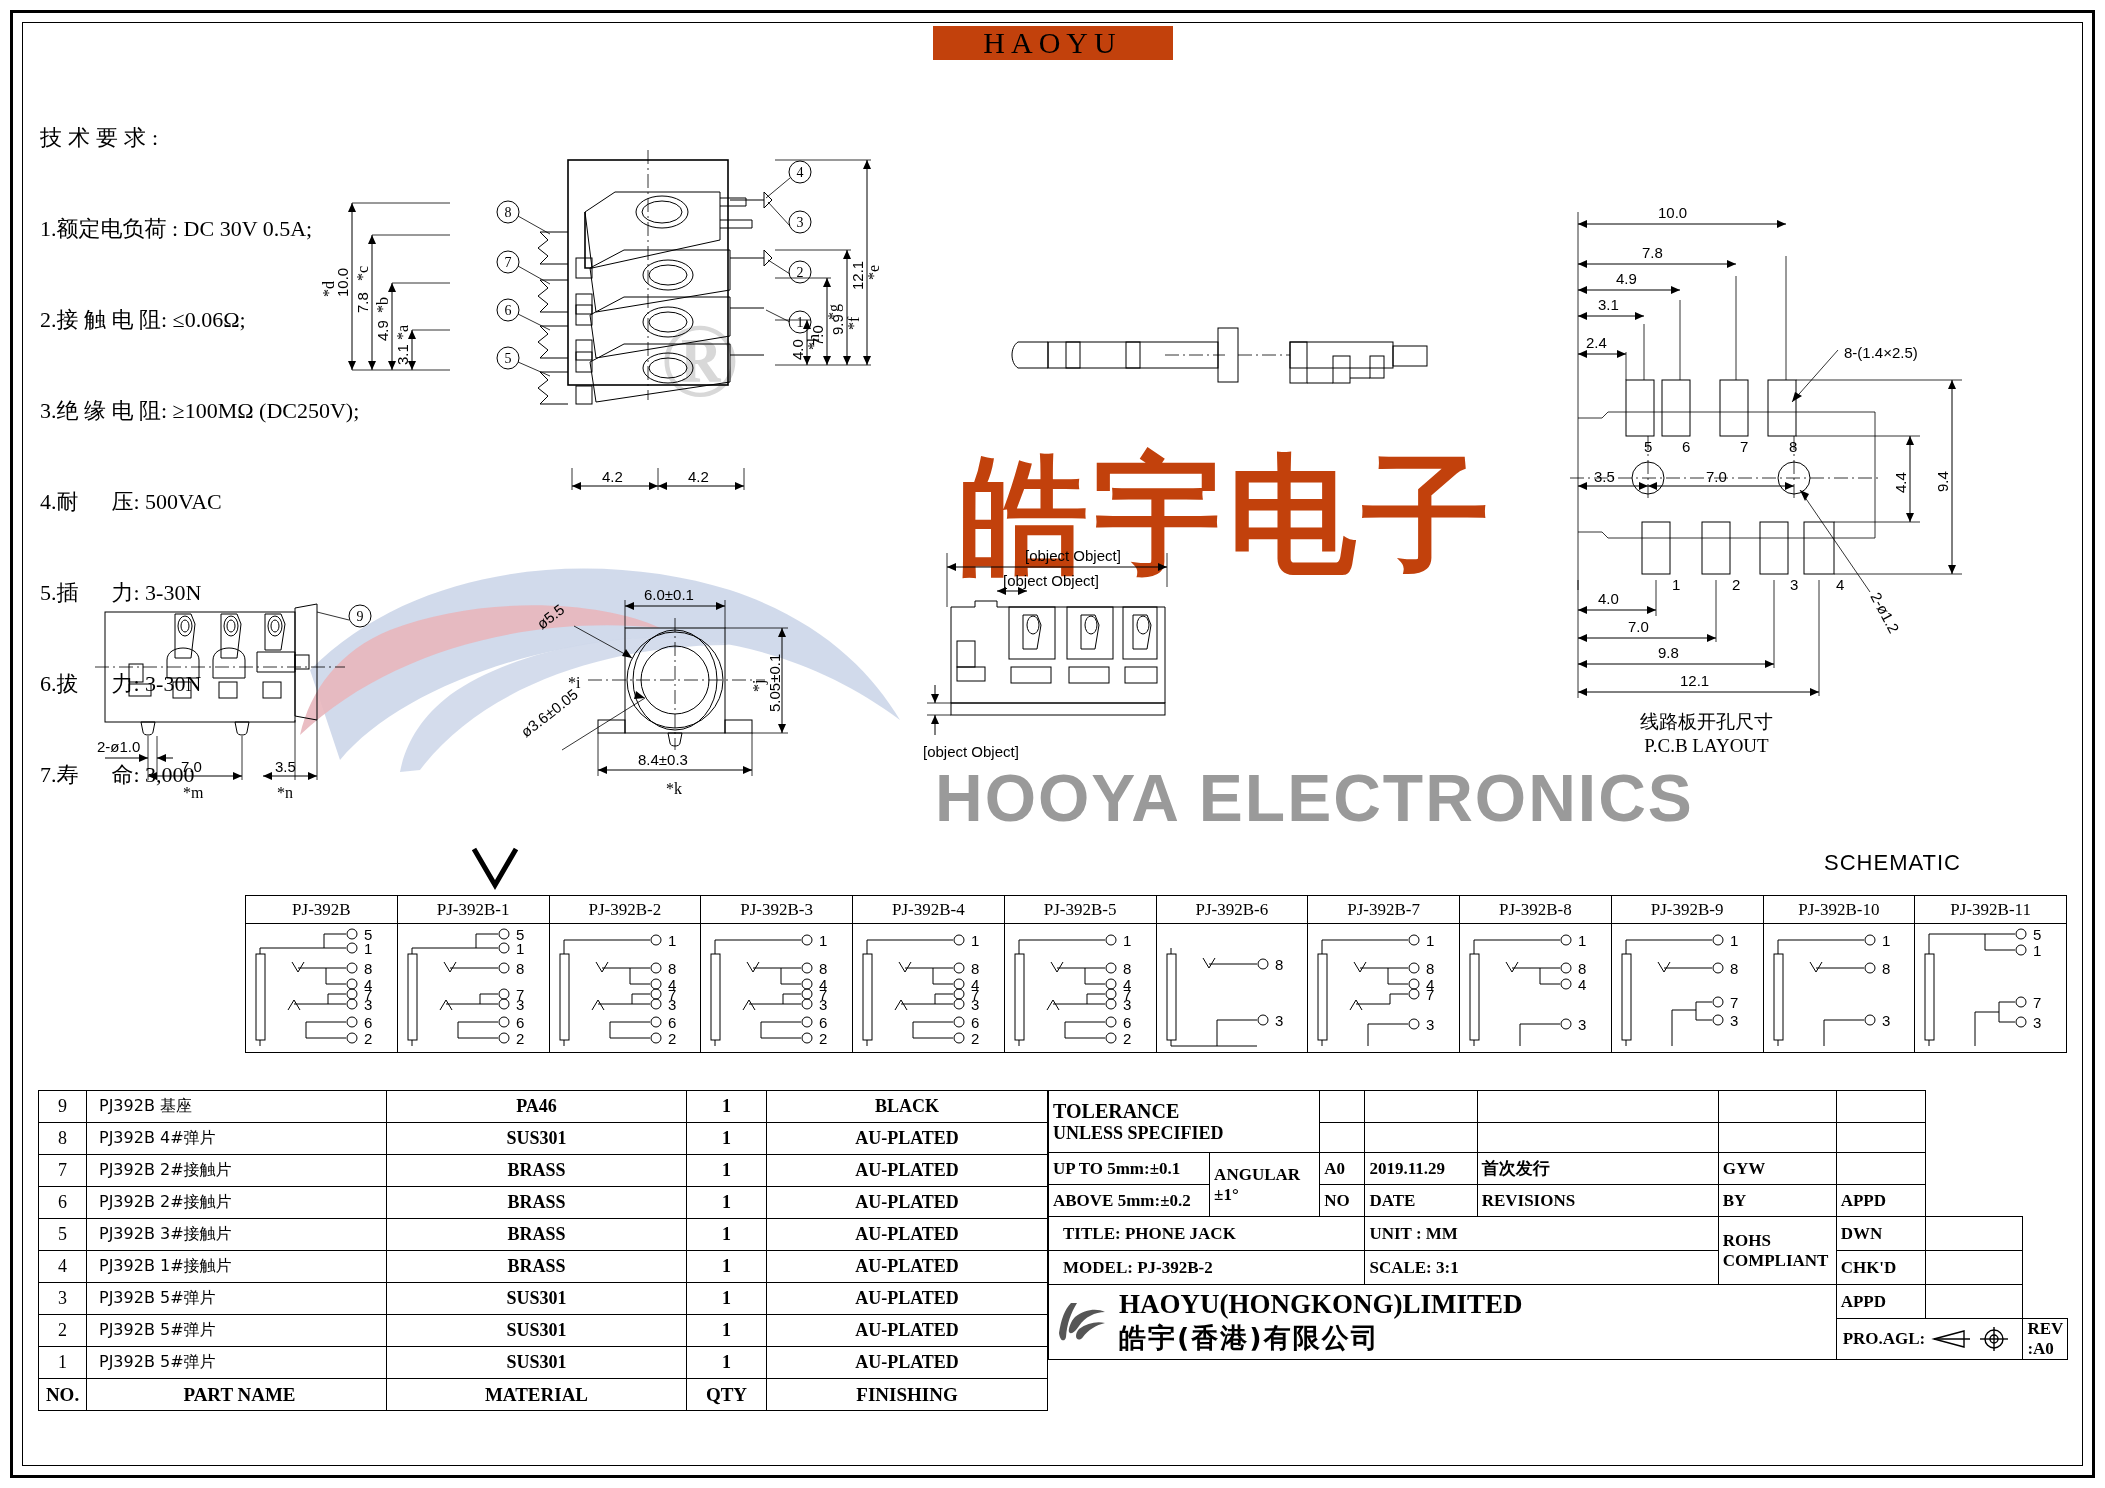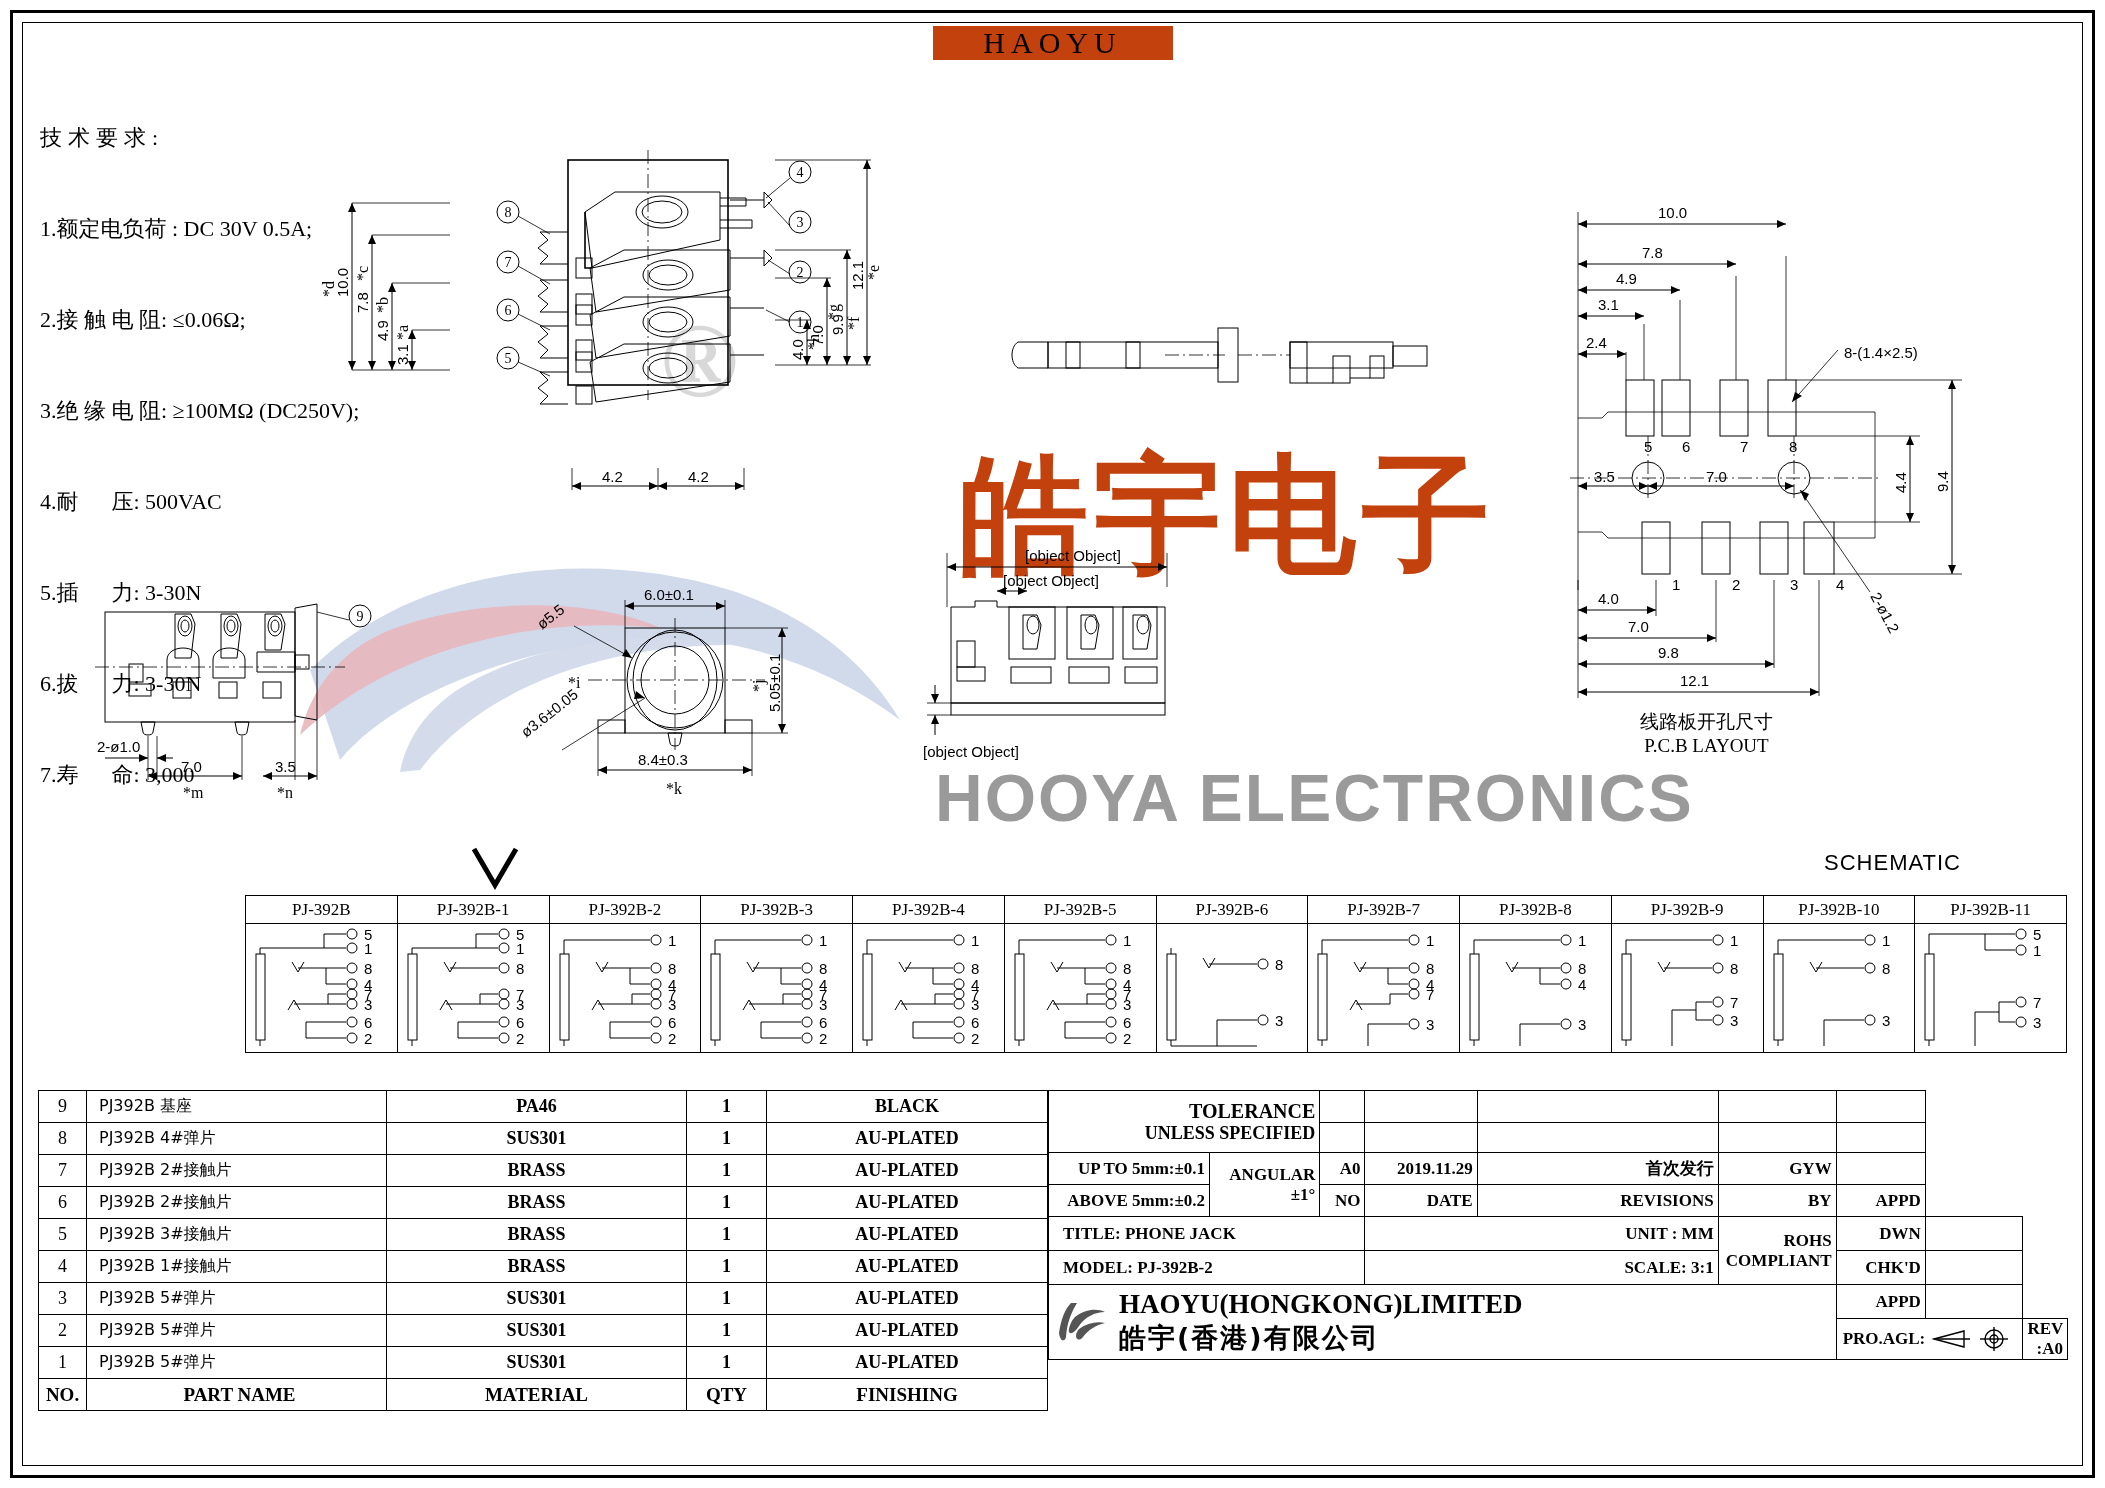--- a/index.html
+++ b/index.html
@@ -66,21 +66,21 @@
   .parts td { border:1.5px solid #000; height:32px; padding:0 6px; white-space:nowrap; }
   .parts .c-no { width:48px; text-align:center; font-family:"Liberation Serif", serif;}
   .parts .c-name { width:300px; font-family:"DejaVu Sans", sans-serif; font-size:16px; padding-left:12px;}
   .parts .c-mat { width:300px; text-align:center; font-weight:bold; font-family:"Liberation Serif", serif;}
   .parts .c-qty { width:80px; text-align:center; font-weight:bold;font-family:"Liberation Serif", serif;}
   .parts .c-fin { text-align:center; font-weight:bold; font-family:"Liberation Serif", serif;}
   .parts tr.hdr td { font-weight:bold; font-size:19px; text-align:center; font-family:"Liberation Serif", serif;}
 
   
   .tblock { position:absolute; left:1048px; top:1090px; width:1020px; font-size:17px; }
-  .tblock td { border:1.5px solid #000; font-weight:bold; text-align:right; font-family:"Liberation Serif", serif; padding:0 4px;}
+  .tblock td { border:1.5px solid #000; font-weight:bold; text-align:left; font-family:"Liberation Serif", serif; padding:0 4px;}
   .tblock .lft { text-align:left; padding-left:14px; }
   .cn { font-family:"DejaVu Sans", sans-serif; font-weight:normal; }
 </style>
 </head>
 <body>
 
 <div class="sheet">
 
   <div class="wm wm-swoosh">
     <svg width="620" height="260" viewBox="0 0 620 260">

